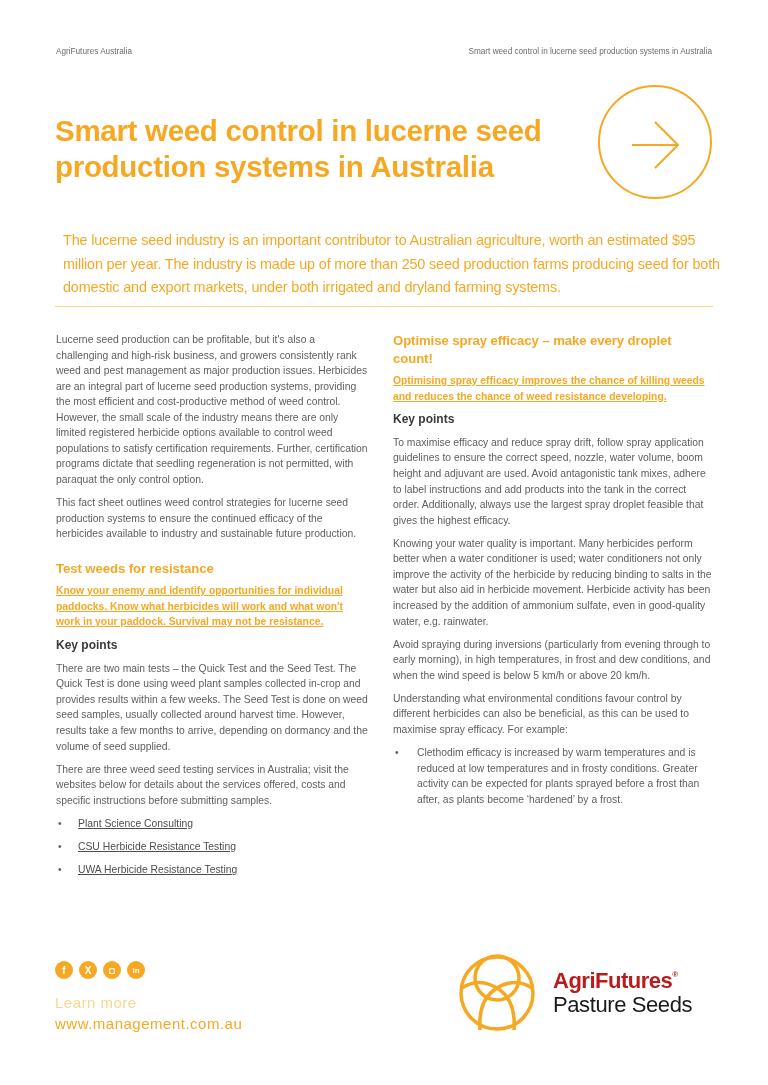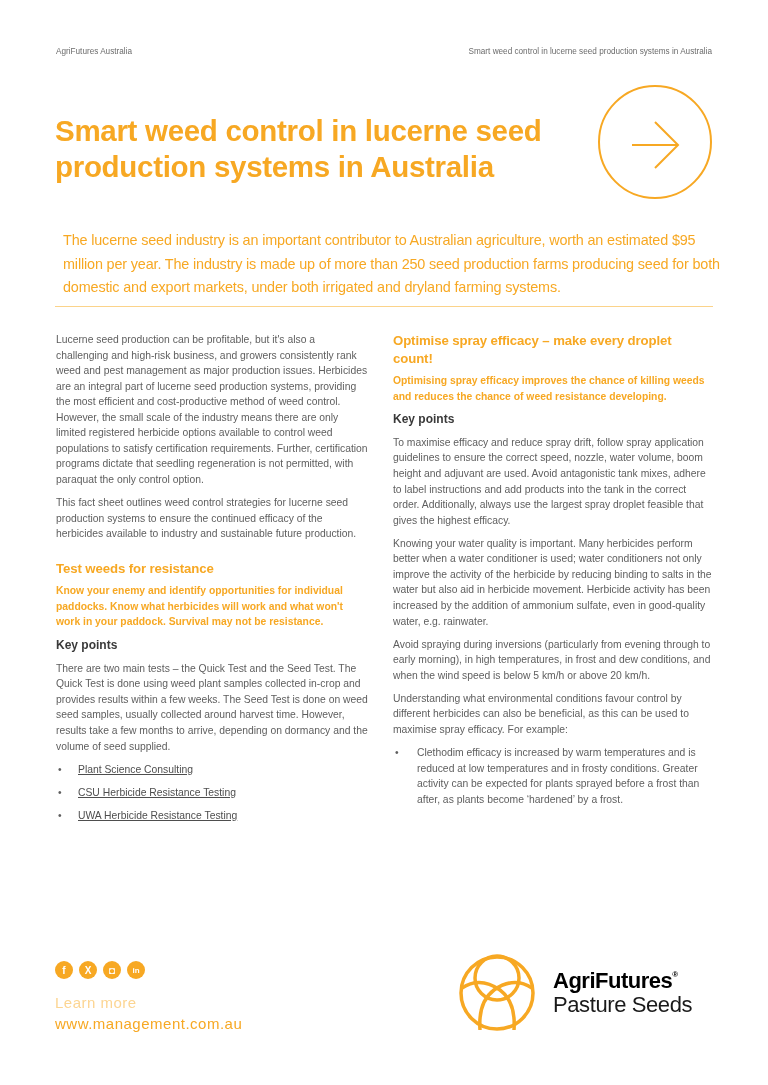--- a/index.html
+++ b/index.html
@@ -12,34 +12,34 @@
   .title { left:55px; top:113px; width:540px; font-size:29.5px; font-weight:bold; color:#f7a823;
            line-height:36px; letter-spacing:-0.3px; }
   .arrow-circle { left:597px; top:84px; width:116px; height:116px; }
   .intro { left:55px; top:221px; width:668px; font-size:14.4px; color:#f7a823; line-height:23.5px; letter-spacing:-0.15px; }
   .divider { left:55px; top:306px; width:658px; height:1px; background:#fbd38a; }
   .col { top:332px; width:312px; font-size:10.35px; line-height:15.55px; color:#5e5e5e; }
   #col-left { left:56px; }
   #col-right { left:393px; width:322px; }
   .col p { margin:0 0 7.6px 0; }
   .h2 { font-size:13.2px; font-weight:bold; color:#f7a823; margin:0 16px 5px 0; line-height:18px; letter-spacing:-0.1px; }
-  .lead { font-size:10.35px; font-weight:bold; color:#f7a823; line-height:15.6px; margin:0 0 7px 0; }
+  .lead { font-size:10.35px; font-weight:bold; color:#f7a823; line-height:15.6px; margin:0 0 7px 0;text-decoration:underline; }
   .kp { font-size:12px; font-weight:bold; color:#3a3a3a; margin:0 0 6px 0; }
   ul.links, ul.bullets { list-style:none; margin:0; padding:0; }
   ul.links li { position:relative; padding-left:22px; margin:0 0 7.6px 0; }
   ul.links li::before, ul.bullets li::before { content:"•"; position:absolute; left:2px; top:0; color:#5e5e5e; }
   ul.links a { color:#4e4e4e; text-decoration:underline; }
   ul.bullets li { position:relative; padding-left:24px; margin:0 0 7.6px 0; }
   .social { left:55px; top:961px; display:flex; gap:6px; }
   .social span { width:18px; height:18px; border-radius:50%; background:#f7a823; display:flex;
                  align-items:center; justify-content:center; color:#fff; font-size:10px; font-weight:bold; }
   .learn { left:55px; top:994px; font-size:15px; color:#fcd592; letter-spacing:0.5px; }
   .site { left:55px; top:1015px; font-size:15px; color:#f7a823; letter-spacing:0.5px; }
   .logo-mark { left:458px; top:950px; width:78px; height:82px; }
-  .logo-word1 { left:553px; top:968px; font-size:22px; font-weight:bold; color:#000000; letter-spacing:-0.5px; }
+  .logo-word1 { left:553px; top:968px; font-size:22px; font-weight:bold; color:#b91c1c; letter-spacing:-0.5px; }
   .logo-word1 sup { font-size:8px; vertical-align:top; position:relative; top:2px; }
   .logo-word2 { left:553px; top:992px; font-size:22px; color:#1a1a1a; letter-spacing:-0.4px; }
 </style>
 </head>
 <body>
 
 <div class="abs running" id="run-left">AgriFutures Australia</div>
 <div class="abs running" id="run-right">Smart weed control in lucerne seed production systems in Australia</div>
 
 <h1 class="abs title" style="margin:0">Smart weed control in lucerne seed production systems in Australia</h1>
@@ -57,20 +57,21 @@
 <div class="abs divider"></div>
 
 <div class="abs col" id="col-left">
   <p>Lucerne seed production can be profitable, but it's also a challenging and high-risk business, and growers consistently rank weed and pest management as major production issues. Herbicides are an integral part of lucerne seed production systems, providing the most efficient and cost-productive method of weed control. However, the small scale of the industry means there are only limited registered herbicide options available to control weed populations to satisfy certification requirements. Further, certification programs dictate that seedling regeneration is not permitted, with paraquat the only control option.</p>
   <p>This fact sheet outlines weed control strategies for lucerne seed production systems to ensure the continued efficacy of the herbicides available to industry and sustainable future production.</p>
   <div style="height:11px"></div>
   <h2 class="h2">Test weeds for resistance</h2>
   <p class="lead">Know your enemy and identify opportunities for individual paddocks. Know what herbicides will work and what won't work in your paddock. Survival may not be resistance.</p>
   <p class="kp">Key points</p>
   <p>There are two main tests – the Quick Test and the Seed Test. The Quick Test is done using weed plant samples collected in-crop and provides results within a few weeks. The Seed Test is done on weed seed samples, usually collected around harvest time. However, results take a few months to arrive, depending on dormancy and the volume of seed supplied.</p>
+  <p>There are three weed seed testing services in Australia; visit the websites below for details about the services offered, costs and specific instructions before submitting samples.</p>
   <ul class="links">
     <li><a href="#">Plant Science Consulting</a></li>
     <li><a href="#">CSU Herbicide Resistance Testing</a></li>
     <li><a href="#">UWA Herbicide Resistance Testing</a></li>
   </ul>
 </div>
 
 <div class="abs col" id="col-right">
   <h2 class="h2">Optimise spray efficacy – make every droplet count!</h2>
   <p class="lead">Optimising spray efficacy improves the chance of killing weeds and reduces the chance of weed resistance developing.</p>

